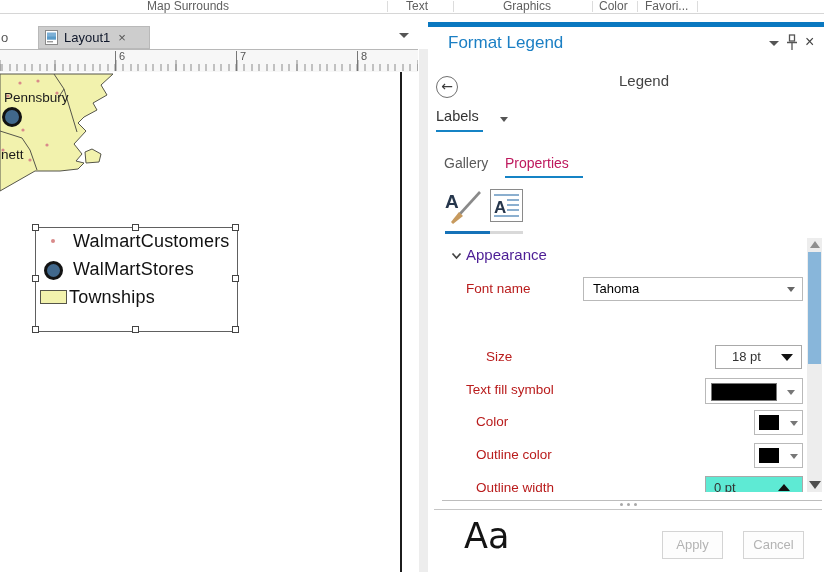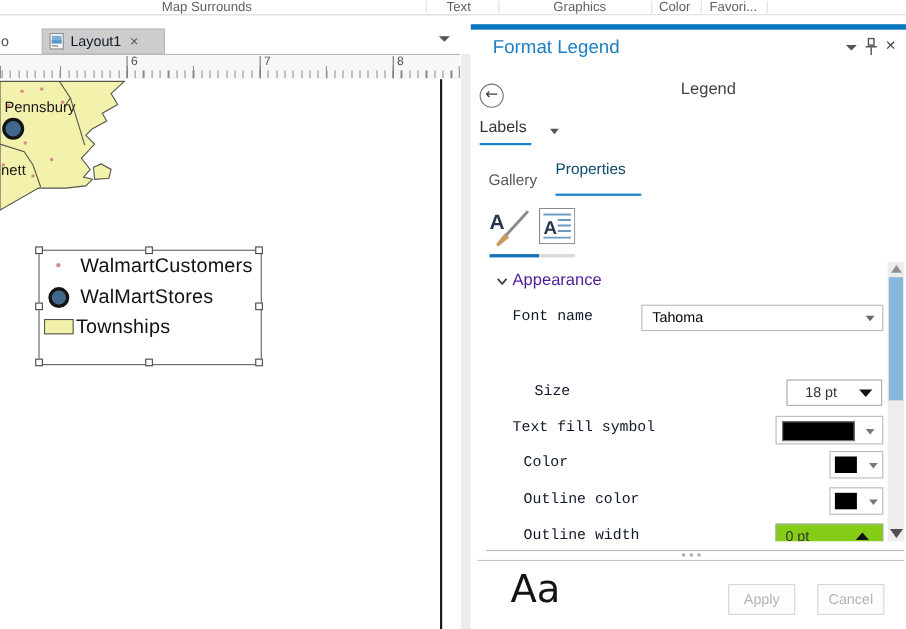--- a/index.html
+++ b/index.html
@@ -52,50 +52,50 @@
   .panel-caret{left:769px;top:41px;border-top-color:#555;}
   .panel-close{left:805px;top:34px;font-size:16px;color:#444;line-height:1;}
   .back-btn{left:436px;top:76px;width:22px;height:22px;border:1px solid #707070;border-radius:50%;
             box-sizing:border-box;text-align:center;line-height:19px;font-size:14px;color:#3c3c3c;
             font-family:"DejaVu Sans",sans-serif;}
   .panel-heading{left:460px;top:72px;width:368px;text-align:center;font-size:15px;color:#444;}
   .labels-sel{left:436px;top:108px;font-size:14.5px;color:#333;}
   .labels-underline{left:436px;top:130px;width:47px;height:2px;background:#1583c5;}
   .labels-caret{left:500px;top:117px;border-left-width:4px;border-right-width:4px;border-top-width:5px;}
   .tab-gallery{left:444px;top:155px;font-size:14px;color:#595959;}
-  .tab-props{left:505px;top:145px;font-size:14px;color:#0c4a6e;}
+  .tab-props{left:505px;top:155px;font-size:14px;color:#be185d;}
   .props-underline{left:505px;top:176px;width:78px;height:2px;background:#1583c5;}
   .sym-btn{background:transparent;border:none;padding:0;}
   .ind-blue{left:445px;top:231px;width:45px;height:3px;background:#1572b8;}
   .ind-gray{left:490px;top:231px;width:33px;height:3px;background:#d9d9d9;}
 
   .scrollview{left:432px;top:238px;width:374px;height:254px;overflow:hidden;}
   .sec-chev{position:absolute;left:19px;top:14px;}
   .sec-title{position:absolute;left:34px;top:8px;font-size:15px;color:#4c1d95;}
   .row{position:absolute;left:0;width:374px;height:26px;}
-  .row-label{position:absolute;top:4px;font-size:13.5px;color:#0f172a;white-space:nowrap;font-family:Liberation Mono, monospace;}
+  .row-label{position:absolute;top:4px;font-size:13.5px;color:#b91c1c;white-space:nowrap;}
   .li-a{left:34px;} .li-b{left:54px;} .li-c{left:44px;}
   .combo{position:absolute;left:151px;top:0;width:220px;height:24px;border:1px solid #b9b9b9;
          background:#fff;box-sizing:border-box;}
   .combo .val{position:absolute;left:9px;top:3px;font-size:13px;color:#000000;}
   .dd-caret{position:absolute;right:7px;top:9px;width:0;height:0;
             border-left:4px solid transparent;border-right:4px solid transparent;border-top:5px solid #666;}
   .size-dd{position:absolute;left:283px;top:0;width:87px;height:24px;border:1px solid #a9a9a9;
            background:#fff;box-sizing:border-box;}
   .size-dd .val{position:absolute;left:16px;top:3px;font-size:13px;color:#333;}
   .size-caret{position:absolute;right:8px;top:8px;width:0;height:0;
               border-left:6px solid transparent;border-right:6px solid transparent;border-top:7px solid #111;}
   .symbol-dd{position:absolute;left:273px;top:0;width:98px;height:26px;border:1px solid #b9b9b9;
              background:#fff;box-sizing:border-box;}
   .symbol-dd .swatch{position:absolute;left:5px;top:4px;width:64px;height:16px;background:#000;border:1px solid #777;}
   .color-dd{position:absolute;left:322px;top:0;width:49px;height:25px;border:1px solid #b9b9b9;
             background:#fff;box-sizing:border-box;}
   .color-dd .swatch{position:absolute;left:4px;top:4px;width:20px;height:15px;background:#000;}
   .spin-dd{position:absolute;left:273px;top:0;width:98px;height:24px;border:1px solid #a9a9a9;
-           background:#84cc16;box-sizing:border-box;}
+           background:#5eead4;box-sizing:border-box;}
   .spin-dd .val{position:absolute;left:8px;top:3px;font-size:13px;color:#333;}
   .spin-up{position:absolute;right:12px;top:7px;width:0;height:0;
            border-left:6px solid transparent;border-right:6px solid transparent;border-bottom:7px solid #111;}
 
   .pscroll{left:807px;top:238px;width:15px;height:254px;background:#ededed;}
   .ps-up{position:absolute;left:3px;top:3px;width:0;height:0;
          border-left:5px solid transparent;border-right:5px solid transparent;border-bottom:7px solid #8f8f8f;}
   .ps-thumb{position:absolute;left:1px;top:14px;width:13px;height:112px;background:#88b6da;}
   .ps-down{position:absolute;left:2px;bottom:3px;width:0;height:0;
            border-left:6px solid transparent;border-right:6px solid transparent;border-top:8px solid #4f4f4f;}

